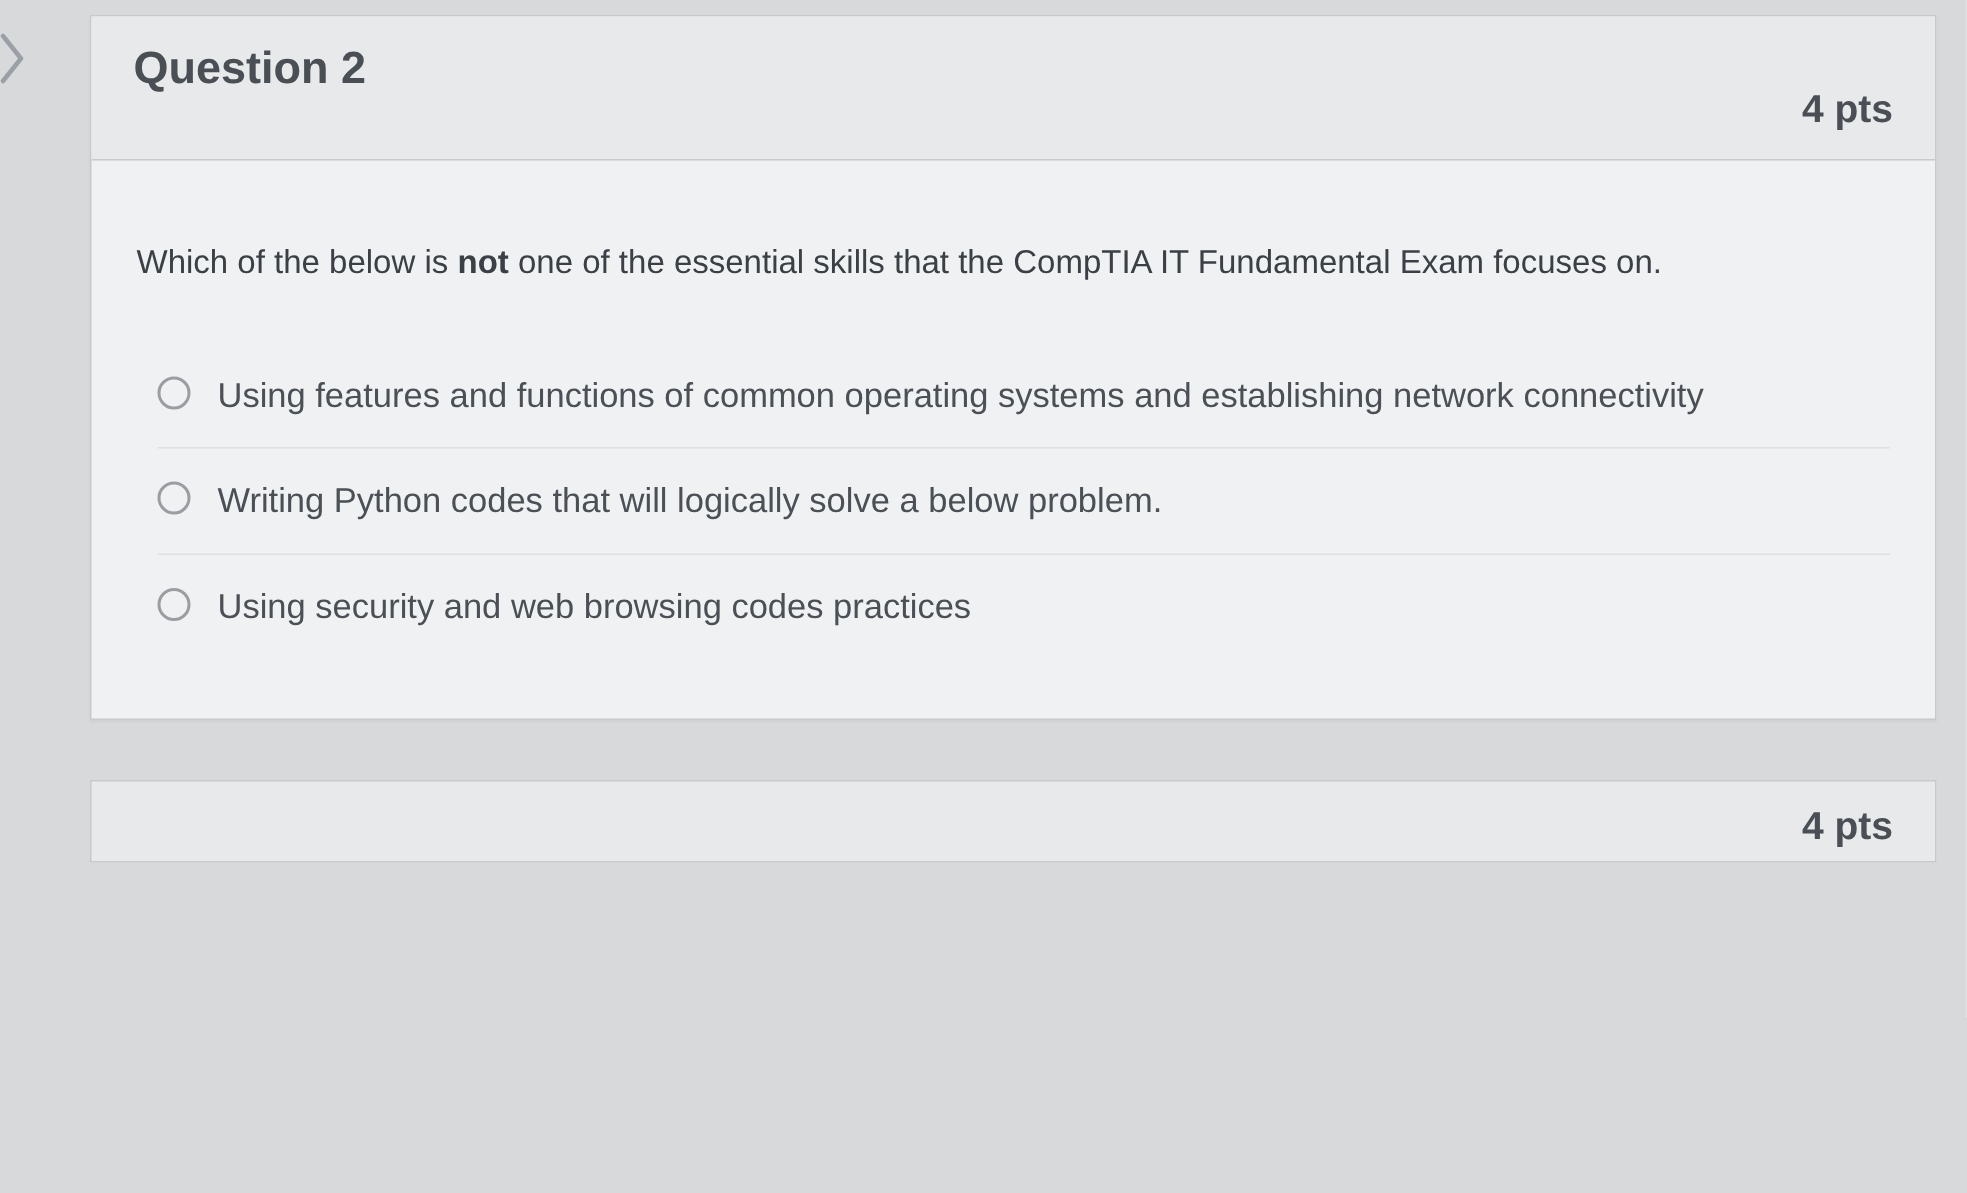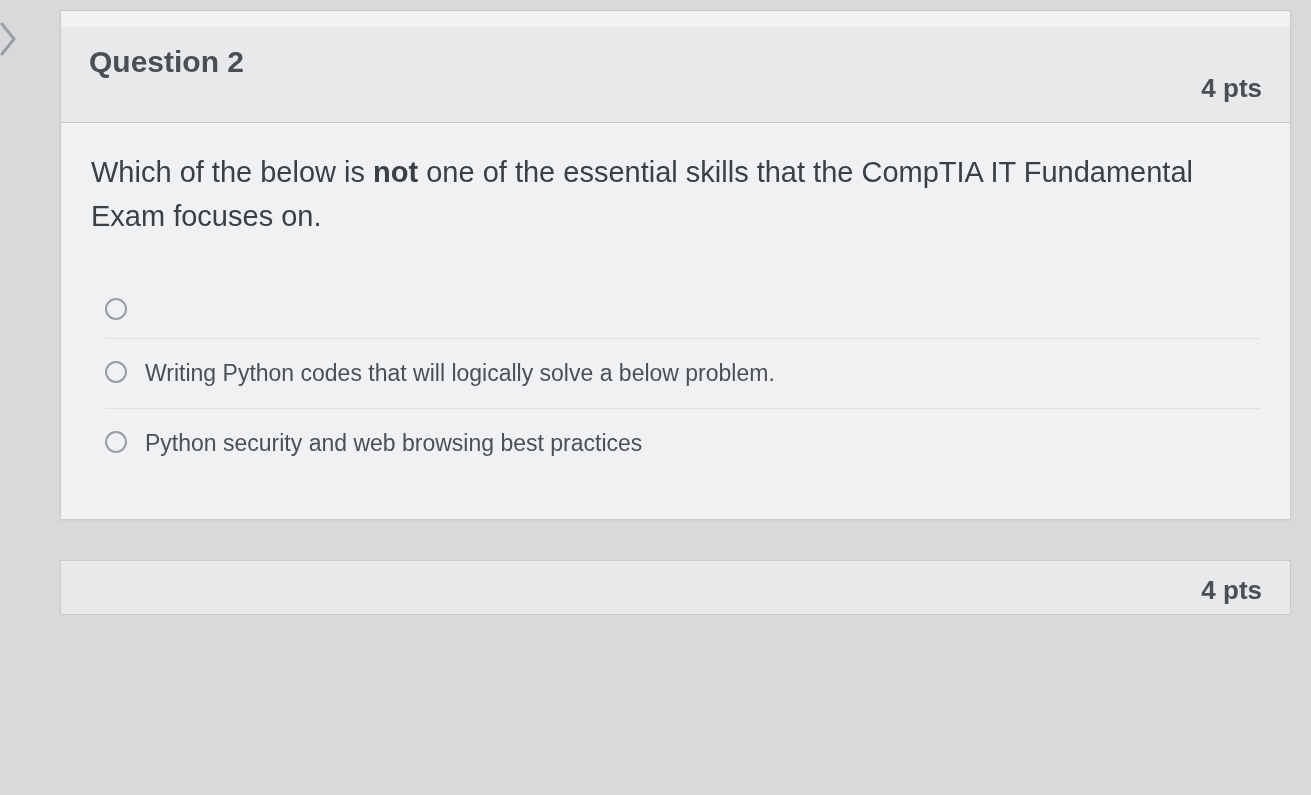--- a/index.html
+++ b/index.html
@@ -32,41 +32,41 @@
       margin-top: 0;
       box-shadow: 0 1px 2px rgba(0,0,0,0.05);
     }
     .question-header {
       display: flex;
       justify-content: space-between;
       align-items: flex-start;
       padding: 18px 28px 18px 28px;
       border-bottom: 1px solid #c7c9cb;
       background: #e8e9ea;
-      margin-top: 16px;
     }
     .question-title {
       font-size: 30px;
       font-weight: 700;
       color: #4a4f55;
     }
     .question-points {
       font-size: 26px;
       font-weight: 700;
       color: #4a4f55;
       margin-top: 28px;
     }
     .question-body {
       padding: 28px 30px 40px 30px;
     }
     .question-prompt {
-      font-size: 29px;
+      font-size: 22px;
       line-height: 1.5;
       color: #3b4046;
       margin-bottom: 38px;
+      margin-top: 23px;
     }
     .question-prompt .bold {
       font-weight: 700;
     }
     .options {
       padding-left: 14px;
     }
     .option-row {
       display: flex;
       align-items: flex-start;
@@ -121,28 +121,29 @@
     <div class="question-title">Question 2</div>
     <div class="question-points">4 pts</div>
   </div>
   <div class="question-body">
     <div class="question-prompt">
       <span>Which of the below is </span><span class="bold">not</span><span> one of the essential skills that the CompTIA IT Fundamental Exam focuses on.</span>
     </div>
     <div class="options">
       <div class="option-row">
         <div class="radio"></div>
+        <div class="option-text">Using features and functions of common operating systems and establishing network connectivity</div>
       </div>
       <div class="option-row">
         <div class="radio"></div>
         <div class="option-text">Writing Python codes that will logically solve a below problem.</div>
       </div>
       <div class="option-row">
         <div class="radio"></div>
-        <div class="option-text">Python security and web browsing best practices</div>
+        <div class="option-text">Using security and web browsing codes practices</div>
       </div>
     </div>
   </div>
 </div>
 
 <div class="next-card">
   <div class="next-points">4 pts</div>
 </div>
 
 </body></html>

